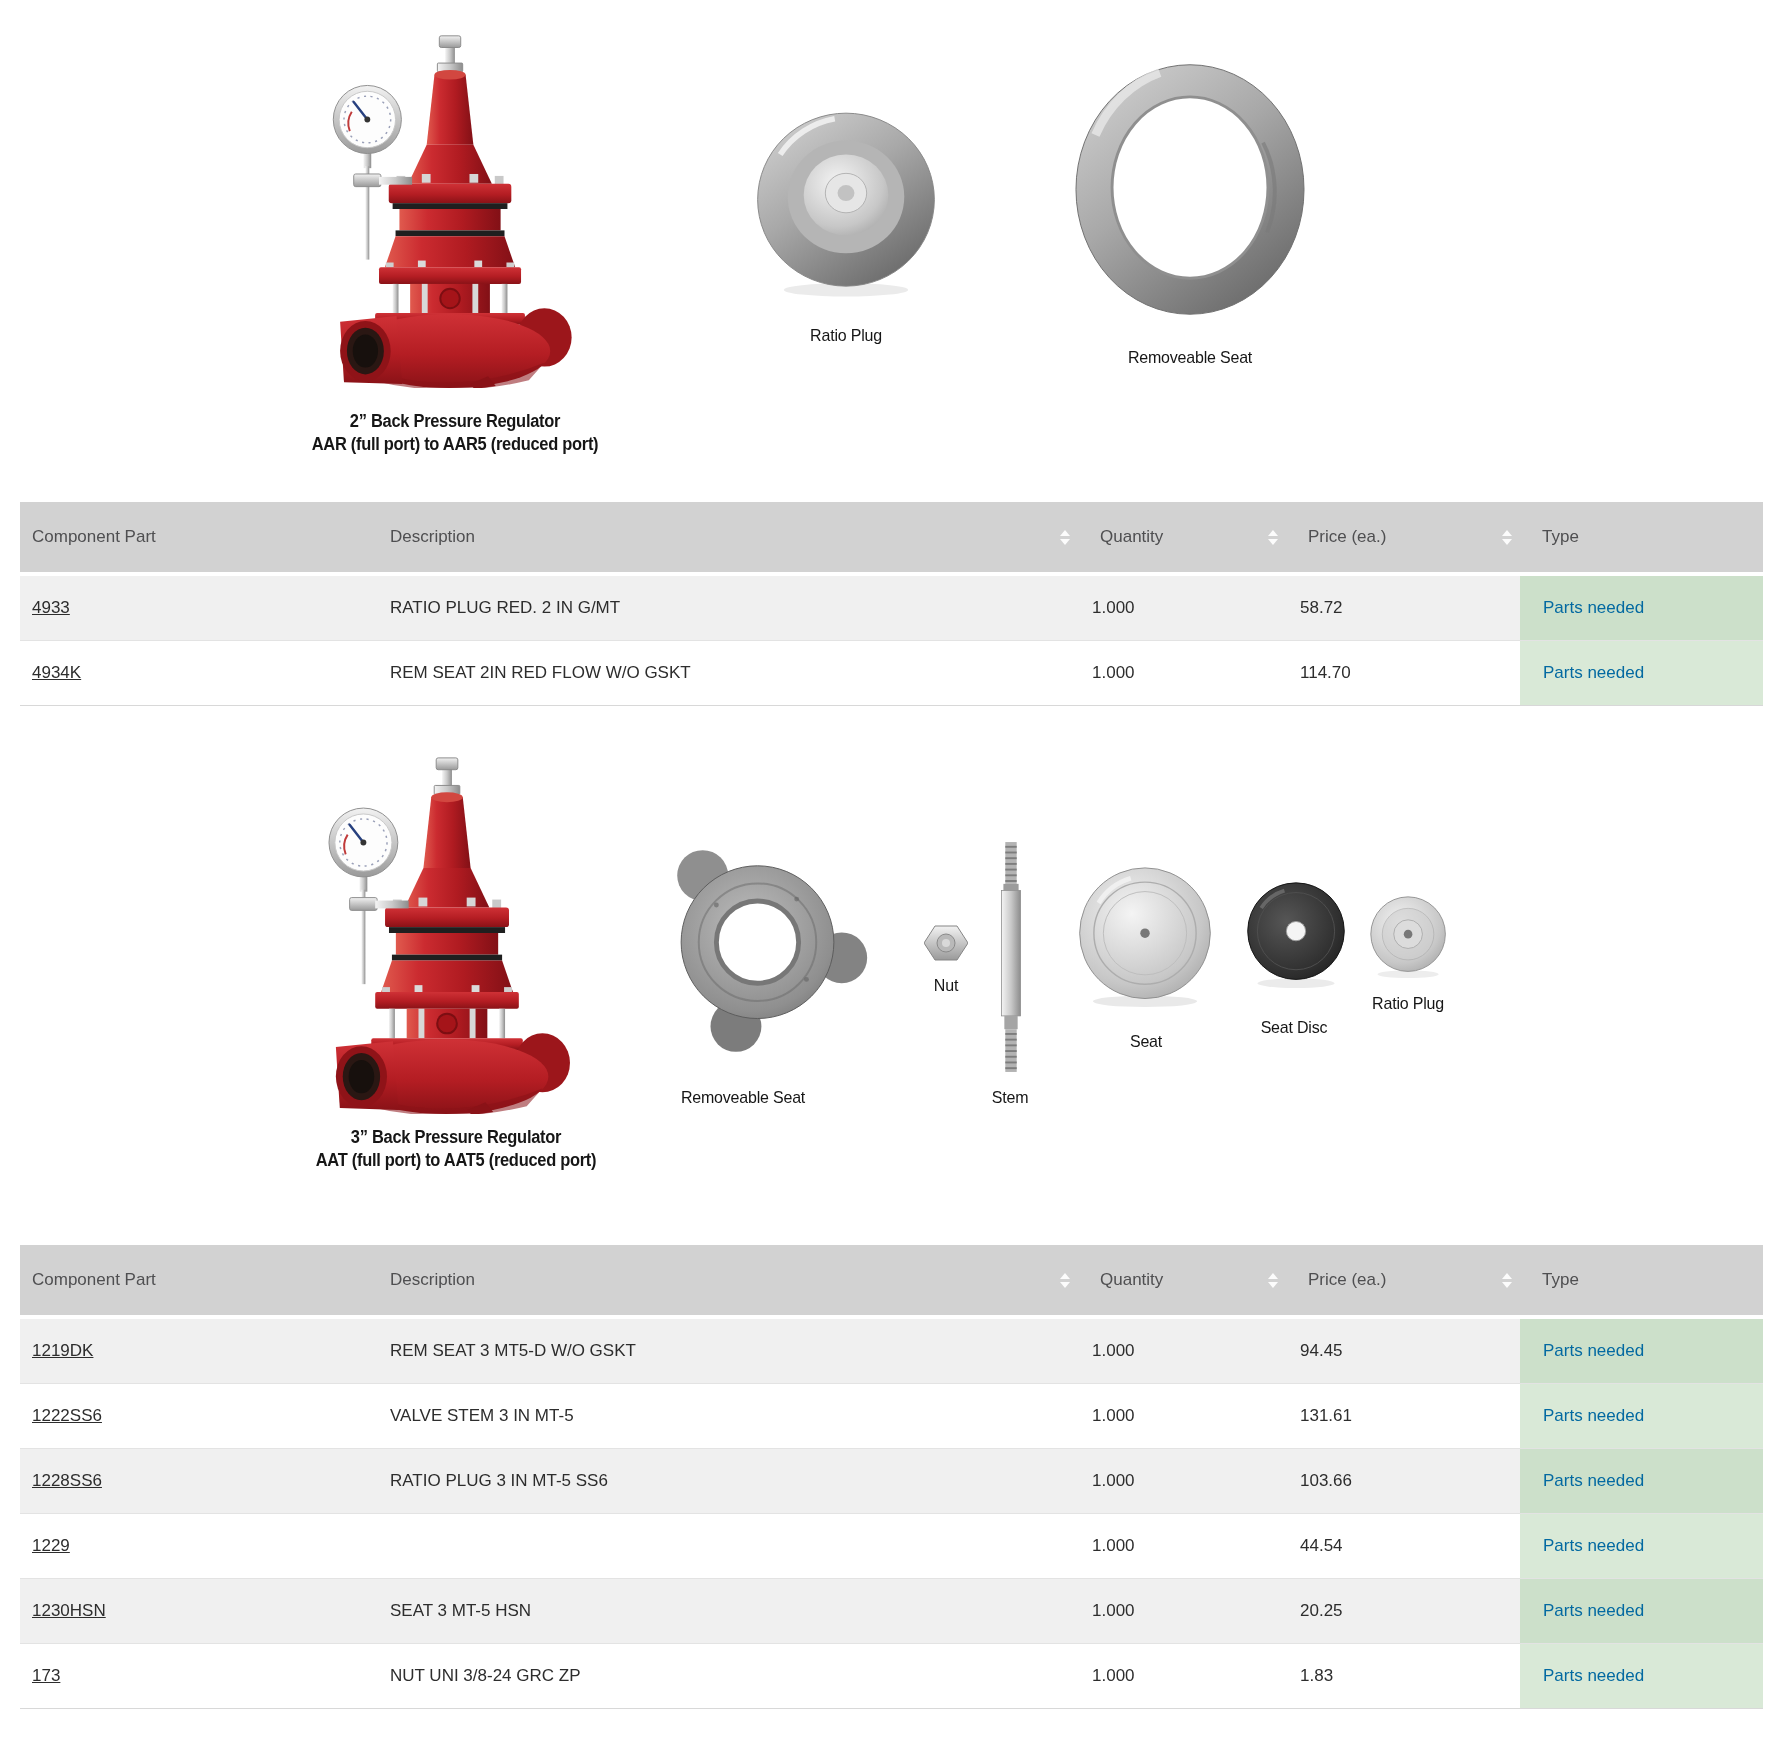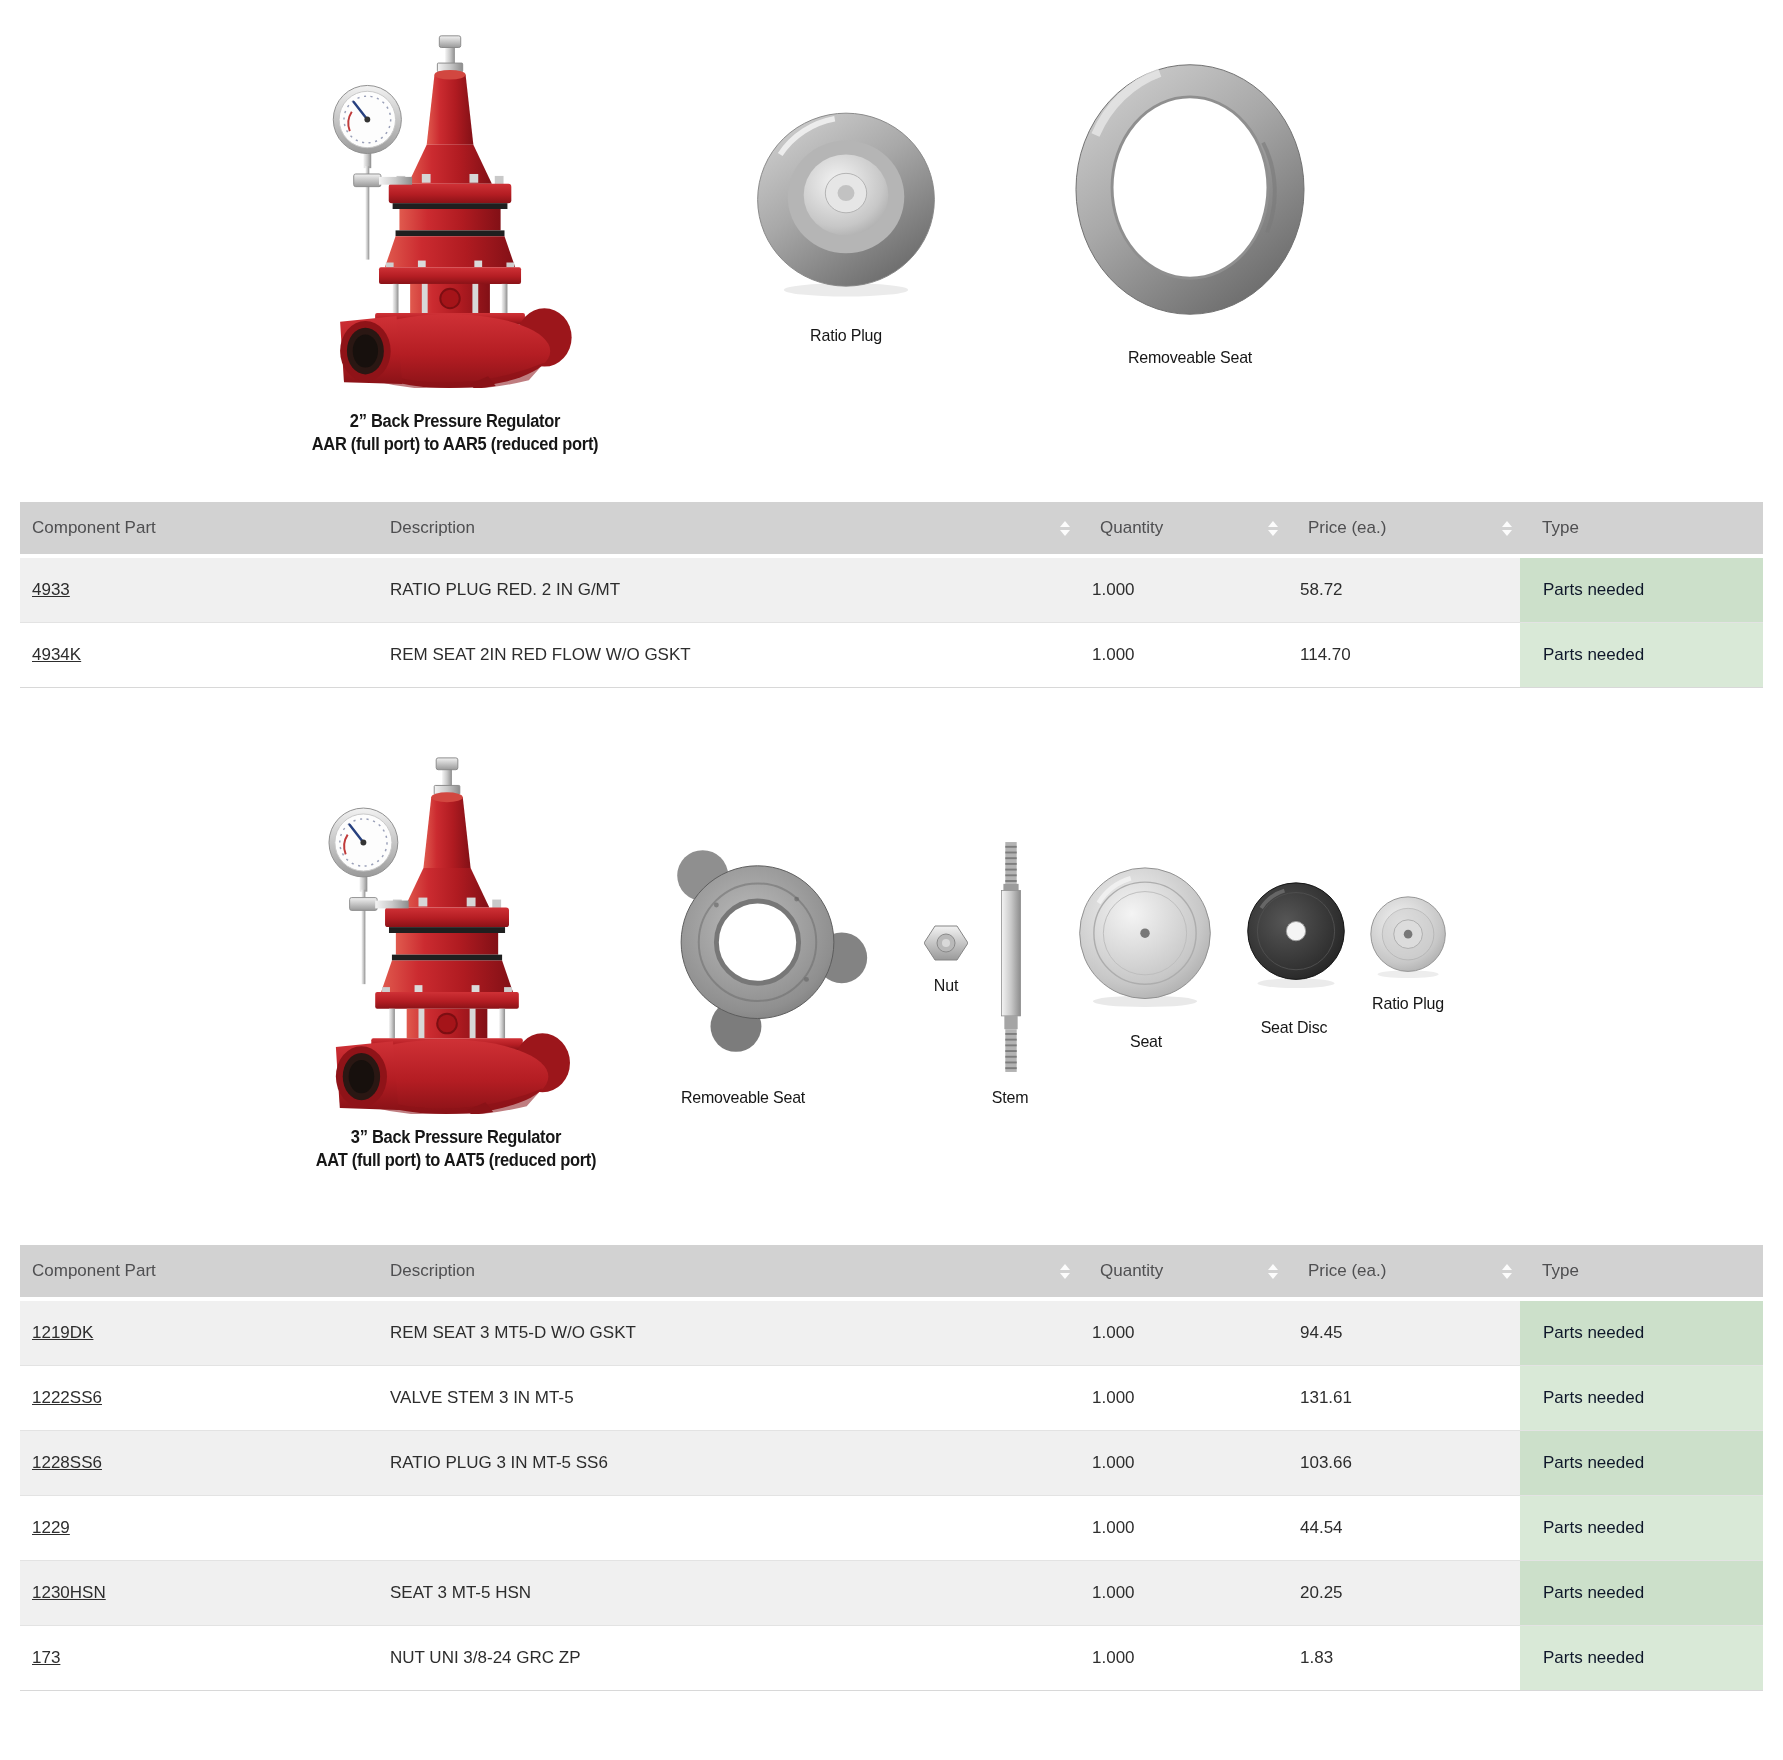--- a/index.html
+++ b/index.html
@@ -6,21 +6,21 @@
   .canvas { position:relative; width:1783px; height:1760px; background:#fff;
             font-family:"Liberation Sans", sans-serif; overflow:hidden; }
 
   .fig { position:absolute; }
   .caption { position:absolute; text-align:center; font-weight:bold; font-size:17.5px;
              line-height:23px; color:#161616; letter-spacing:-0.3px; transform:scaleX(.94); }
   .plabel { position:absolute; text-align:center; font-size:17px; color:#161616;
             letter-spacing:-0.2px; transform:scaleX(.94); }
 
   .ptable { position:absolute; left:20px; width:1743px; }
-  .thead { position:relative; height:52px; background:#d2d2d2; margin-bottom:4px; }
+  .thead { position:relative; height:70px; background:#d2d2d2; margin-bottom:4px; }
   .th { position:absolute; top:0; height:100%; display:flex; align-items:center;
         color:#4f4f51; font-size:17px; cursor:pointer; }
   .th.group { gap:30px; }
   .thc { left:12px; } .thd { left:370px; }
   .thq { left:1040px; } .thp { left:1248px; }
   .tht { left:1482px; gap:28px; }
 
   .sorticon { display:flex; flex-direction:column; gap:3px; }
   .sorticon .up { width:0; height:0; border-left:5px solid transparent;
                   border-right:5px solid transparent; border-bottom:6px solid #fcfcfc; }
@@ -28,21 +28,21 @@
                   border-right:5px solid transparent; border-top:6px solid #fcfcfc; }
 
   .trow { position:relative; height:64px; background:#ffffff; border-bottom:1px solid #e3e3e3; }
   .trow.alt { background:#f0f0f0; }
   .ptable .trow:last-child { border-bottom:1px solid #d8d8d8; }
   .c { position:absolute; top:0; height:100%; display:flex; align-items:center;
        font-size:17px; color:#2d2d2d; }
   .c1 { left:12px;text-decoration:underline; } .c2 { left:370px; } .c3 { left:1072px; } .c4 { left:1280px; }
   .typecell { position:absolute; top:0; left:1500px; right:0; height:100%;
               background:#d9e9d7; display:flex; align-items:center; padding-left:23px;
-              box-sizing:border-box; color:#0f172a; font-size:17px; }
+              box-sizing:border-box; color:#0369a1; font-size:17px; }
   .trow.alt .typecell { background:#cce0ca; }
 </style>
 </head>
 <body>
 
 <div class="canvas">
 
   <svg width="0" height="0" style="position:absolute" aria-hidden="true">
     <defs>
       <linearGradient id="gRed" x1="0" y1="0" x2="1" y2="0">

